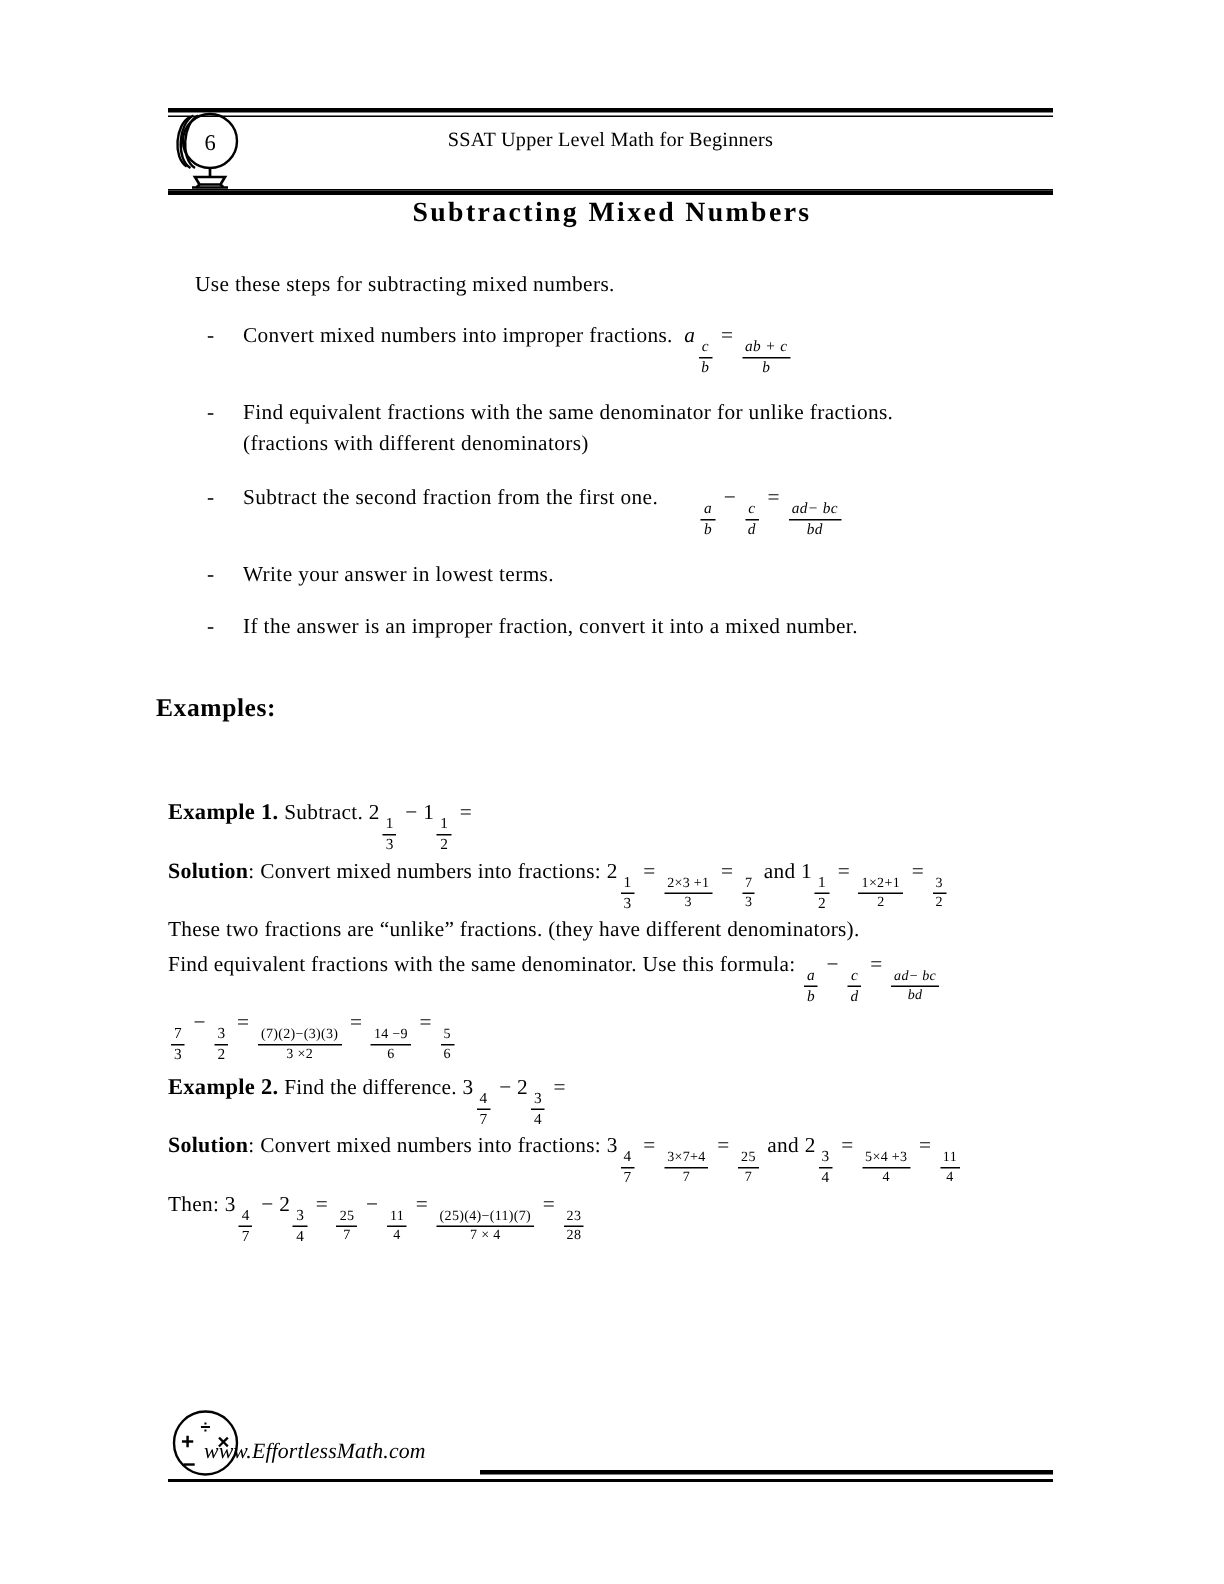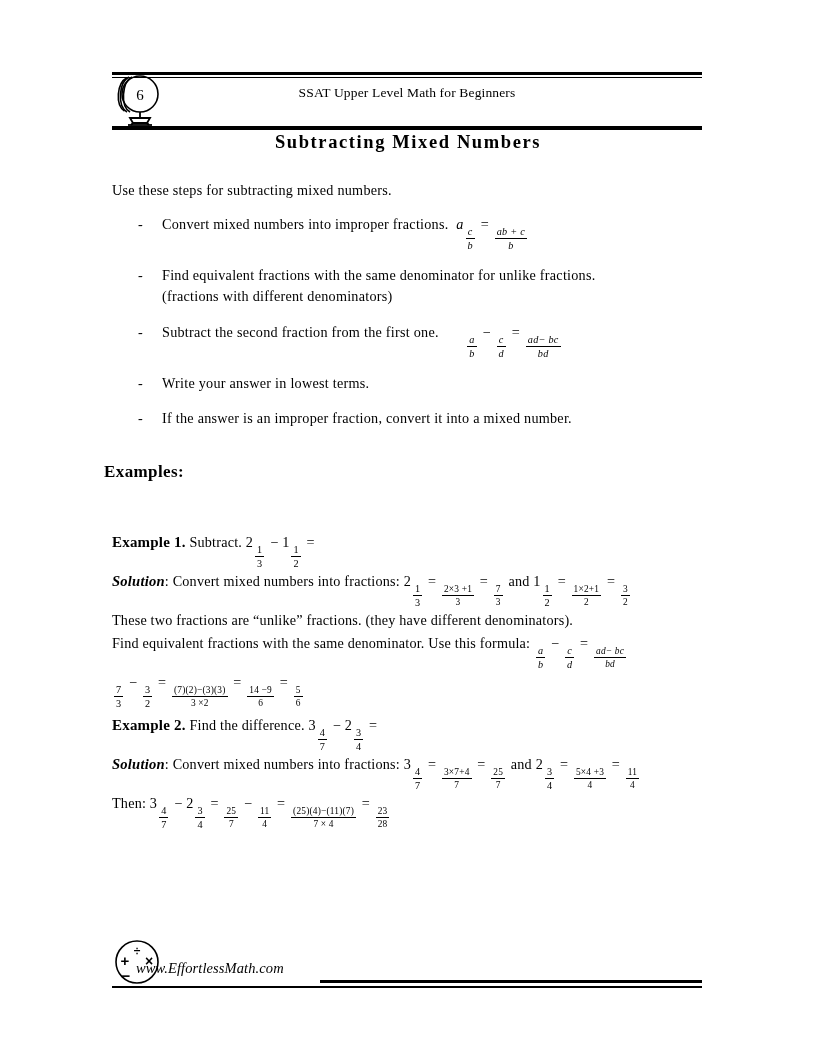--- a/index.html
+++ b/index.html
@@ -77,21 +77,21 @@
   
   .content {
     position: absolute;
     left: 112px;
     top: 180px;
     width: 592px;
     font-size: 14.2px;
     line-height: 1.52;
   }
   .intro {
-    margin-left: 0;
+    margin-left: 18px;
     margin-bottom: 12px;
     letter-spacing: 0.25px;
   }
   .steps { margin: 0; padding: 0; list-style: none; }
   .step {
     position: relative;
     padding-left: 50px;
     margin-bottom: 14px;
     letter-spacing: 0.25px;
   }
@@ -149,21 +149,20 @@
   }
   .ex1 { top: 498px; }
   .ex2 { top: 681px; }
   .ex-label {
     font-weight: bold;
     font-size: 15px;
     letter-spacing: 0.2px;
   }
   .sol-label {
     font-weight: bold;
-    font-style: italic;
     font-size: 14.6px;
   }
   .ex-line { margin-bottom: 2px; letter-spacing: 0.2px; }
   .sol2-line { text-align: justify; text-align-last: left; }
 
   
   .footer {
     position: absolute;
     left: 112px;
     top: 938px;

